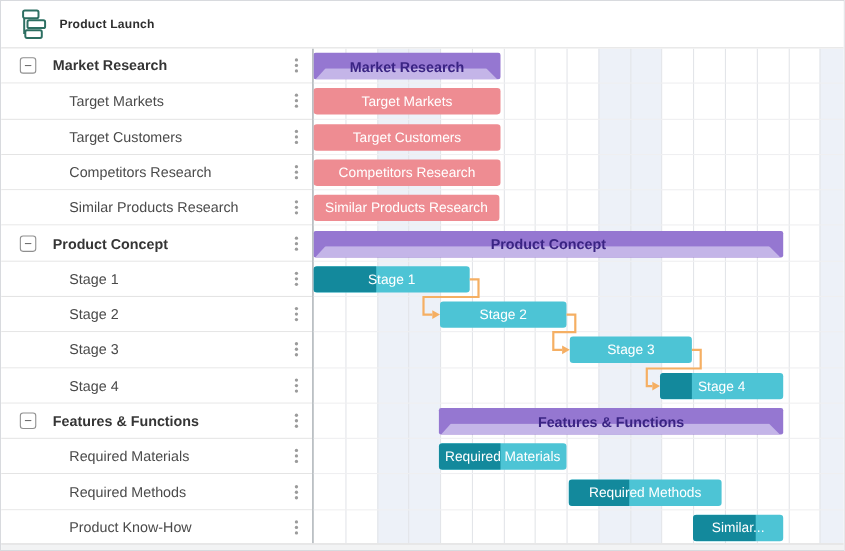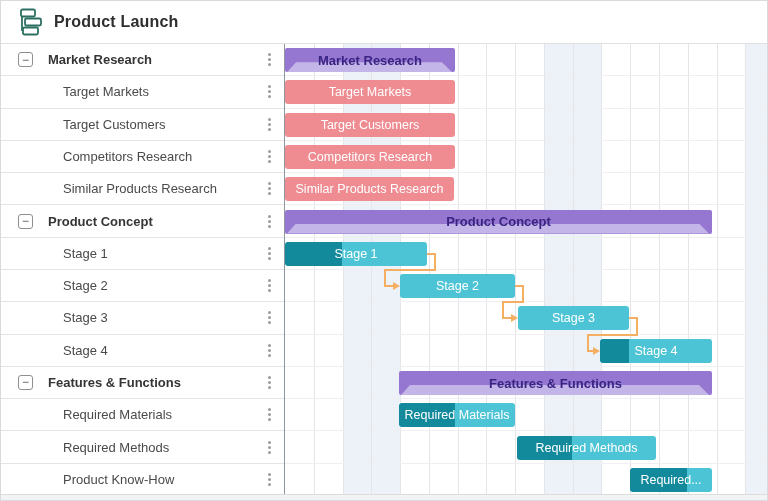--- a/index.html
+++ b/index.html
@@ -5,21 +5,21 @@
   * { margin:0; padding:0; box-sizing:border-box; }
   html,body { background:#fff; }
   body { font-family:"Liberation Sans", sans-serif; }
   .app { position:relative; width:768px; height:501px; background:#fff;
          border:1px solid #d8dade; overflow:hidden; }
 
   
   .header { position:absolute; top:0; left:0; right:0; height:43px; background:#fff;
             border-bottom:1px solid #e0e0e0; display:flex; align-items:center; z-index:10; }
   .logo { margin-left:14px; width:30px; height:30px; flex:0 0 auto; }
-  .title { margin-left:9px; font-size:16px; font-weight:bold; color:#2e2e2e; letter-spacing:.2px; }
+  .title { margin-left:9px; font-size:11px; font-weight:bold; color:#2e2e2e; letter-spacing:.2px; }
 
   
   .task-panel { position:absolute; top:43px; left:0; width:283px; bottom:6px; background:#fff; overflow:hidden; }
   .chart-panel { position:absolute; top:43px; left:283px; right:0; bottom:6px; background:#fff;
                  border-left:1.5px solid #8f979e; overflow:hidden; }
   .footer-strip { position:absolute; left:0; right:0; bottom:0; height:6px;
                   background:#f2f3f4; border-top:1px solid #dcdcdc; }
 
   
   .lp-row { position:absolute; left:0; width:283px; border-bottom:1px solid #e4e4e4;
@@ -264,21 +264,21 @@
         <div class="progress" style="width: 56px;"></div>
         <span class="bar-label">Required Materials</span>
       </div>
       <div class="ch-row-line" style="top: 418.714px;"></div>
       <div class="bar teal" style="left: 232px; width: 139px; top: 391.571px;">
         <div class="progress" style="width: 55px;"></div>
         <span class="bar-label">Required Methods</span>
       </div>
       <div class="bar teal" style="left: 345px; width: 82px; top: 423.857px;">
         <div class="progress" style="width: 57px;"></div>
-        <span class="bar-label">Required...</span>
+        <span class="bar-label">Similar...</span>
       </div>
       <svg class="connector-svg" width="485" height="452">
         <path d="M 142 210 L 150 210 L 150 226 L 100 226 L 100 242 L 108 242" fill="none" stroke="#F5AF63" stroke-width="2"></path>
         <polygon points="115,242 108,238 108,246" fill="#F5AF63"></polygon>
         <path d="M 230 242 L 238 242 L 238 258 L 218 258 L 218 274 L 226 274" fill="none" stroke="#F5AF63" stroke-width="2"></path>
         <polygon points="233,274 226,270 226,278" fill="#F5AF63"></polygon>
         <path d="M 344 274 L 352 274 L 352 291 L 303 291 L 303 307 L 308 307" fill="none" stroke="#F5AF63" stroke-width="2"></path>
         <polygon points="315,307 308,303 308,311" fill="#F5AF63"></polygon>
       </svg>
     </div>

